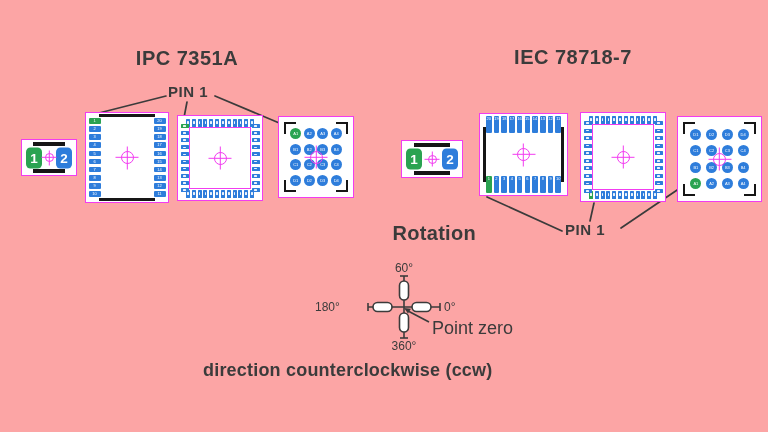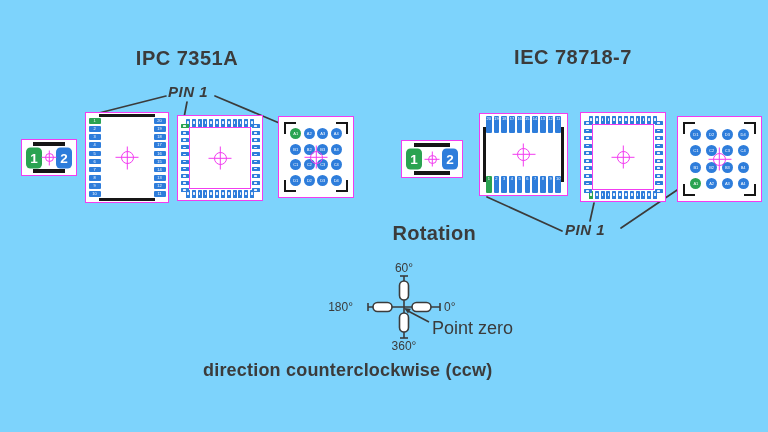--- a/index.html
+++ b/index.html
@@ -1,27 +1,27 @@
 <!DOCTYPE html>
 <html style="--magenta: #f23cf0; --blue: #2e7ddb; --green: #2aa351; --dark: #3b3b3b; --black: #161616; --white: #ffffff;"><head>
 <meta charset="utf-8">
 <style>
   :root{
     --magenta:#f23cf0; --blue:#2e7ddb; --green:#2aa351;
     --dark:#3b3b3b; --black:#161616; --white:#ffffff;
   }
   html,body{margin:0;padding:0;background:#fff;}
-  .stage{position:relative;width:768px;height:432px;background:#7dd3fc;overflow:hidden;
+  .stage{position:relative;width:768px;height:432px;background:#fca5a5;overflow:hidden;
          font-family:"Liberation Sans",sans-serif;color:var(--dark);}
   .stage *{box-sizing:border-box;}
   svg.overlay{position:absolute;left:0;top:0;width:768px;height:432px;}
 
   
   .t1{position:absolute;font-weight:bold;font-size:20px;letter-spacing:.5px;text-align:center;color:var(--dark);white-space:nowrap;}
-  .pin1{position:absolute;font-weight:bold;font-size:15px;letter-spacing:.5px;color:var(--dark);white-space:nowrap;font-style:italic;}
+  .pin1{position:absolute;font-weight:bold;font-size:15px;letter-spacing:.5px;color:var(--dark);white-space:nowrap;}
   .rot-title{position:absolute;font-weight:bold;font-size:20px;letter-spacing:.3px;text-align:right;color:var(--dark);}
   .ang{position:absolute;font-size:12px;color:var(--dark);white-space:nowrap;}
   .pz{position:absolute;font-size:18px;color:var(--dark);white-space:nowrap;}
   .dir{position:absolute;font-weight:bold;font-size:18px;letter-spacing:.2px;text-align:left;color:var(--dark);white-space:nowrap;}
 
   
   .fp{position:absolute;border:1.6px solid var(--magenta);background:#fff;}
 
   
   .xh{position:absolute;width:23px;height:23px;left:50%;top:50%;transform:translate(-50%,-50%);z-index:3;}
@@ -106,21 +106,21 @@
       <polygon points="404,308 411,308.7 408,313.5" fill="#3b3b3b" stroke="none"></polygon>
     </g>
   </svg>
 
   <div class="t1" style="left:107px;top:47px;width:160px;">IPC 7351A</div>
   <div class="t1" style="left:493px;top:46px;width:160px;">IEC 78718-7</div>
   <div class="pin1" style="left:168px;top:83px;">PIN 1</div>
   <div class="pin1" style="left:565px;top:221px;">PIN 1</div>
   <div class="rot-title" style="left:330px;top:222px;width:146px;">Rotation</div>
   <div class="ang" style="left:386px;top:261px;width:36px;text-align:center;">60°</div>
-  <div class="ang" style="left:322px;top:300px;width:31px;text-align:right;">180°</div>
+  <div class="ang" style="left:315px;top:300px;width:31px;">180°</div>
   <div class="ang" style="left:444px;top:300px;">0°</div>
   <div class="ang" style="left:382px;top:339px;width:44px;text-align:center;">360°</div>
   <div class="pz" style="left:432px;top:318px;">Point zero</div>
   <div class="dir" style="left:203px;top:360px;width:400px;">direction counterclockwise (ccw)</div>
 
   <div class="fp" style="left:21px;top:139px;width:56px;height:37px;">
     <div class="bar t"></div>
     <div class="bar b"></div>
     <div class="pad g">1</div>
     <div class="pad bl">2</div>

